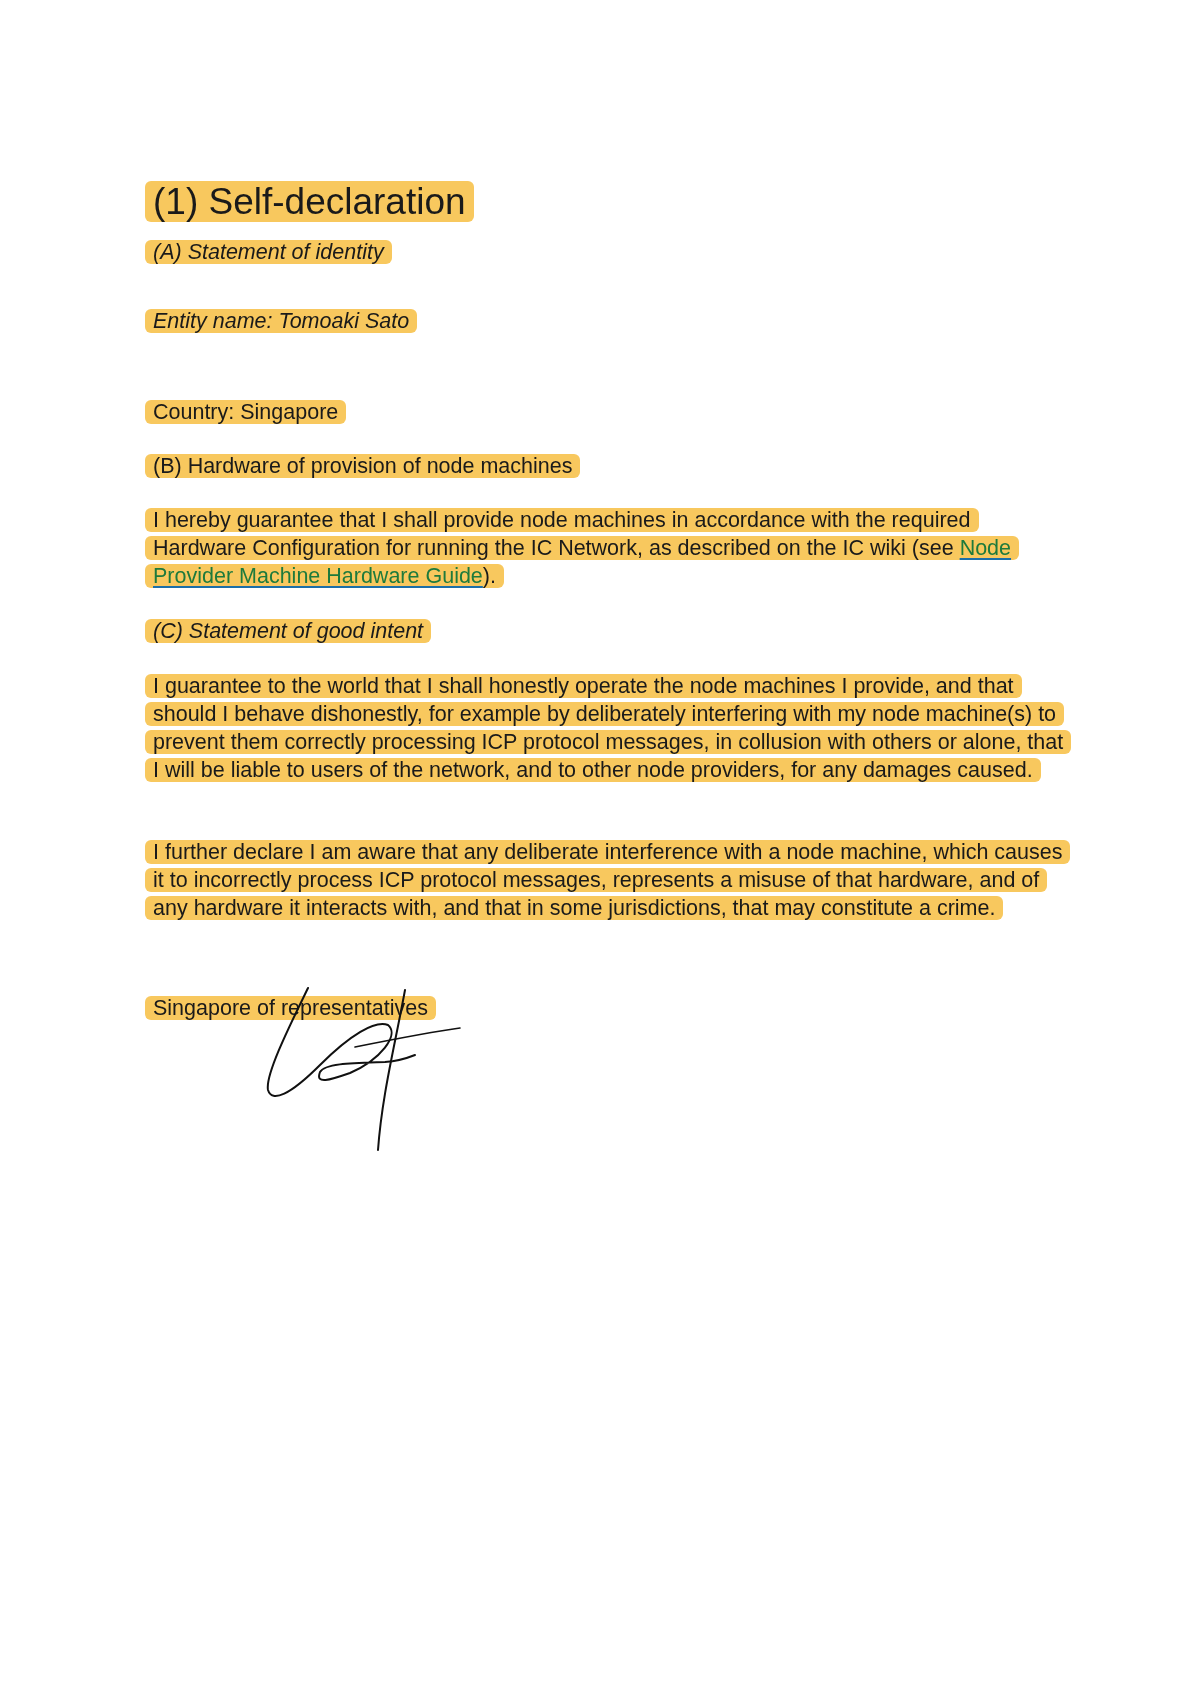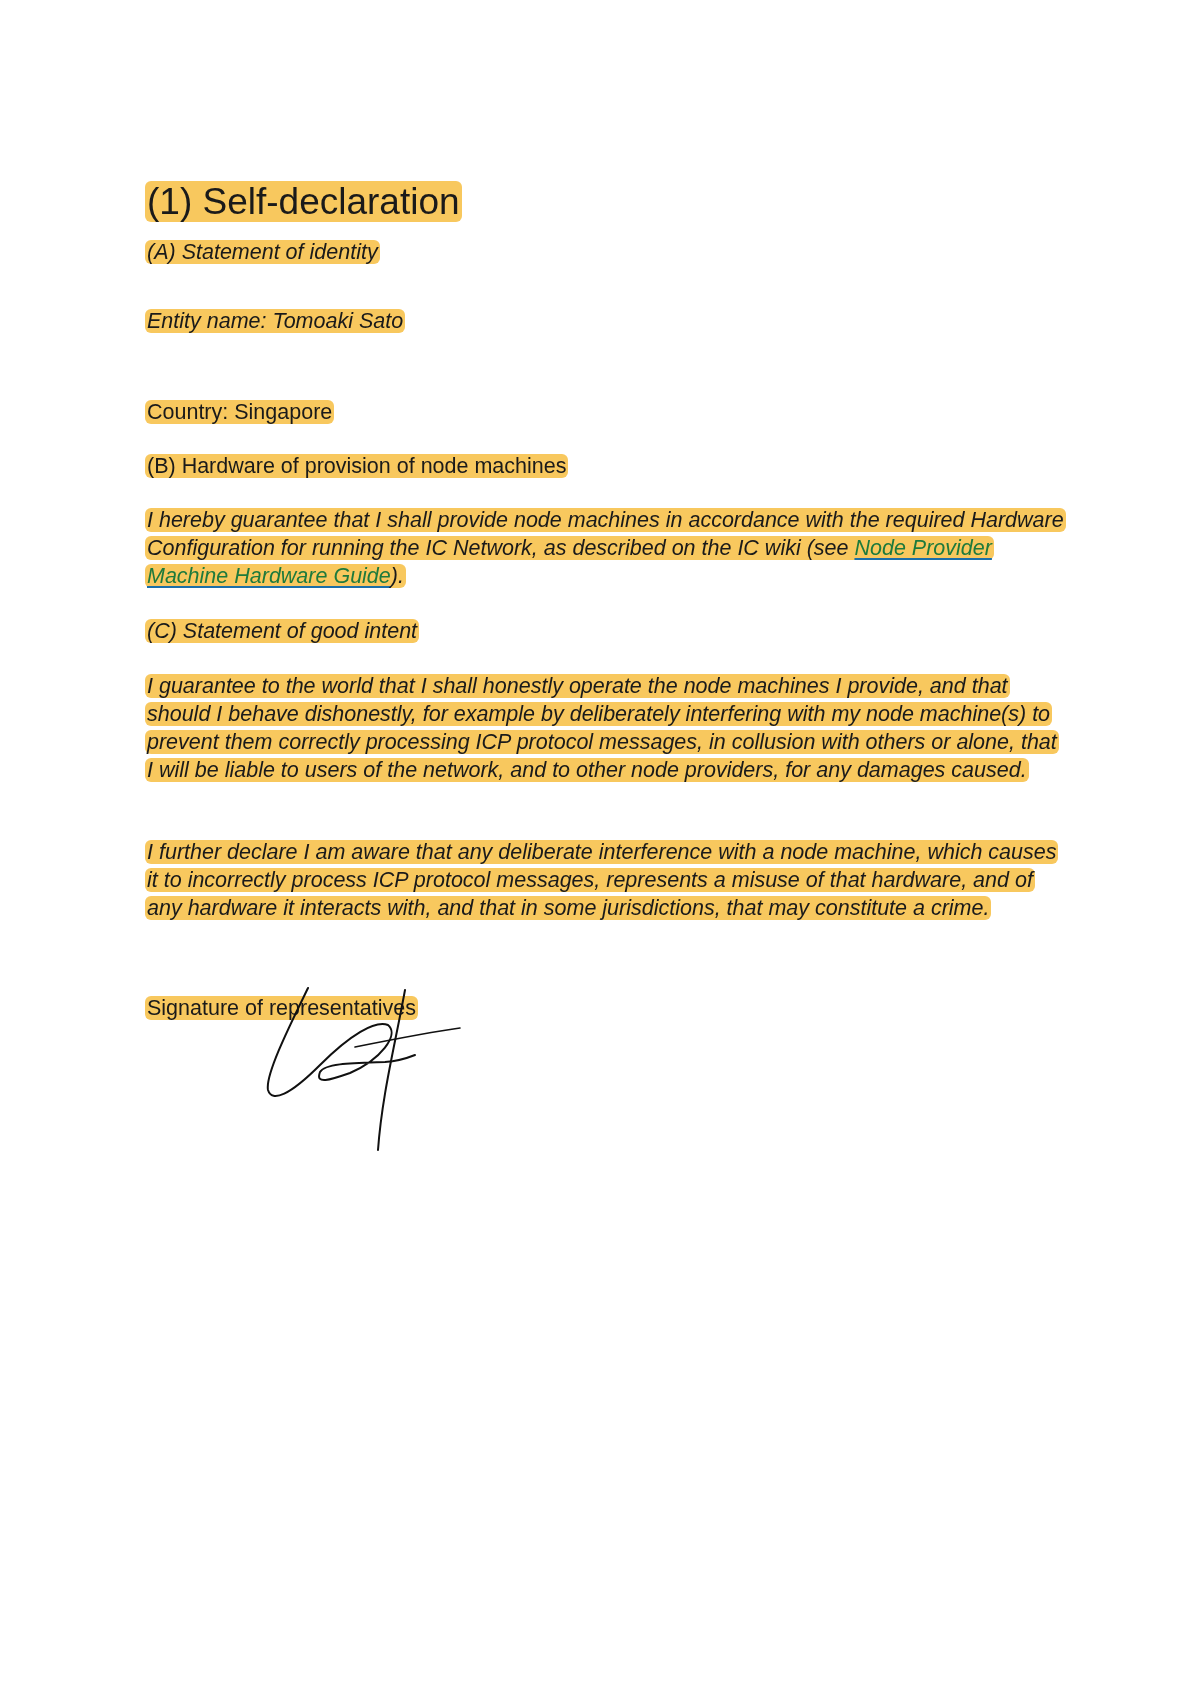--- a/index.html
+++ b/index.html
@@ -17,21 +17,21 @@
     }
     .page {
       position: absolute;
       left: 0; top: 0;
       width: 1200px; height: 1697px;
       background: #ffffff;
     }
     .hl {
       background: #f8c85e;
       border-radius: 6px;
-      padding: 0 2px;
+      padding: 0 8px;
       -webkit-box-decoration-break: clone;
       box-decoration-break: clone;
     }
     .block {
       position: absolute;
       left: 145px;
       margin: 0;
     }
     .title {
       top: 180px;
@@ -40,21 +40,20 @@
       font-weight: normal;
     }
     .line {
       font-size: 21.5px;
       line-height: 28px;
     }
     .para {
       font-size: 21.5px;
       line-height: 28px;
       width: 920px;
-      font-style: italic;
     }
     .mono {
       font-family: "Liberation Mono", "DejaVu Sans Mono", monospace;
       font-size: 19px;
       color: #333;
     }
     .link {
       color: #1e7a3c;
       text-decoration: underline;
       text-decoration-color: #1c6fa8;
@@ -104,21 +103,21 @@
 
   <p class="block para" style="top:672px;">
     <span class="hl">I guarantee to the world that I shall honestly operate the node machines I provide, and that should I behave dishonestly, for example by deliberately interfering with my node machine(s) to prevent them correctly processing ICP protocol messages, in collusion with others or alone, that I will be liable to users of the network, and to other node providers, for any damages caused.</span>
   </p>
 
   <p class="block para" style="top:838px;">
     <span class="hl">I further declare I am aware that any deliberate interference with a node machine, which causes it to incorrectly process ICP protocol messages, represents a misuse of that hardware, and of any hardware it interacts with, and that in some jurisdictions, that may constitute a crime.</span>
   </p>
 
   <p class="block line" style="top:994px;">
-    <span class="hl">Signature of representatives</span>
+    <span class="hl">Singapore of representatives</span>
   </p>
 
   <svg class="signature" viewBox="0 0 220 180">
     <path d="M48 3 C 30 40, 5 90, 8 105 C 12 118, 30 110, 60 80 C 90 50, 115 35, 128 40 C 140 50, 120 75, 90 88 C 70 95, 55 100, 60 87 C 65 78, 95 78, 125 77 C 140 76, 150 72, 155 70" fill="none" stroke="#111" stroke-width="2" stroke-linecap="round"></path>
     <path d="M145 5 C 135 60, 122 110, 118 165" fill="none" stroke="#111" stroke-width="2" stroke-linecap="round"></path>
     <path d="M95 62 C 130 55, 170 47, 200 43" fill="none" stroke="#111" stroke-width="1.6" stroke-linecap="round"></path>
   </svg>
 
 </div>
 

